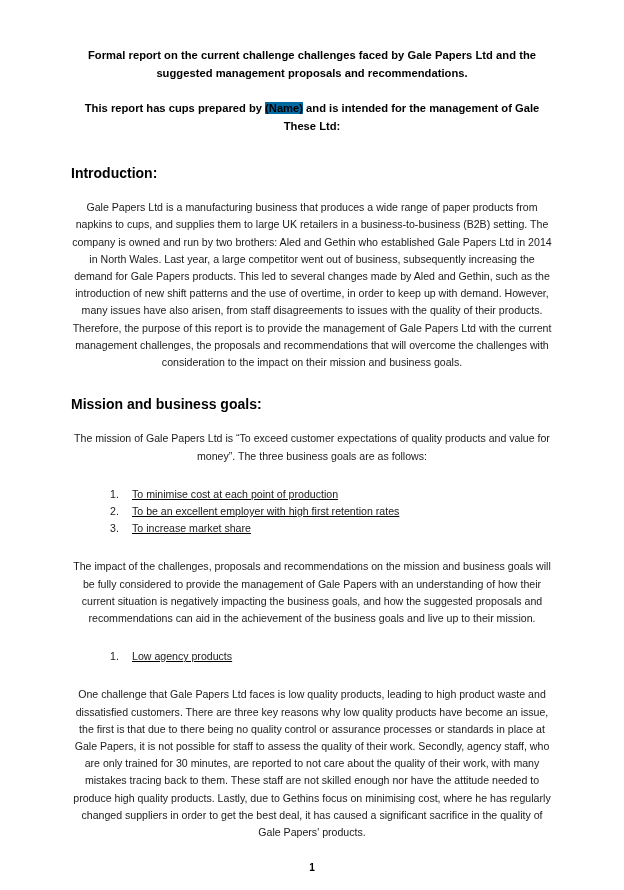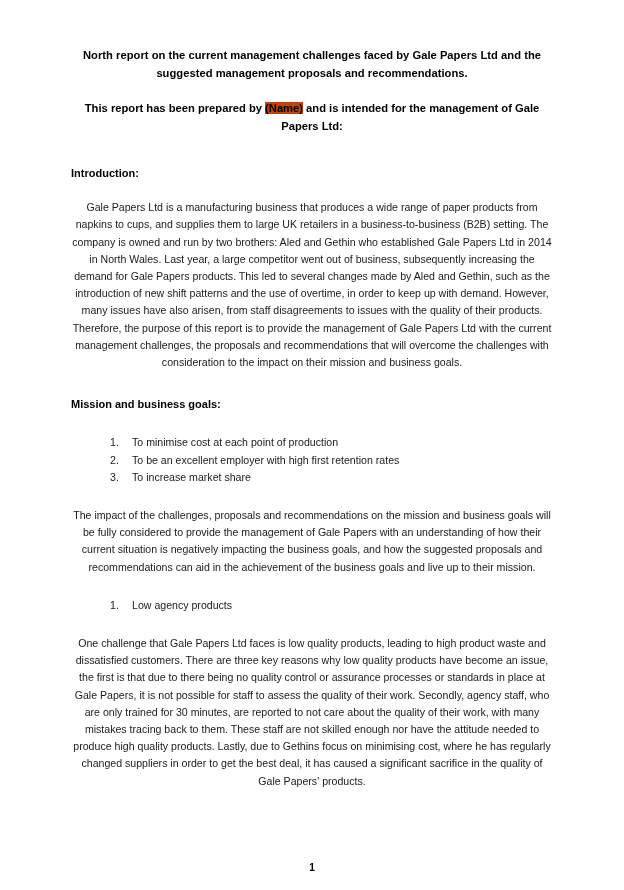--- a/index.html
+++ b/index.html
@@ -39,26 +39,26 @@
   .doc-subtitle {
     font-size: 11.2px;
     font-weight: bold;
     line-height: 17.5px;
     color: #000000;
     text-align: center;
     margin: 0;
     padding-top: 18px;
   }
   .name-placeholder {
-    background: #c2410c;
+    background: #0369a1;
     text-align: center;
   }
   
   .section-heading {
-    font-size: 11px;
+    font-size: 14px;
     font-weight: bold;
     line-height: 17.2px;
     color: #000000;
     margin: 0;
     padding-top: 30px;
   }
   .section-heading.tight {
     padding-top: 25px;
   }
   
@@ -76,20 +76,21 @@
   
   ol.doc-list {
     margin: 0;
     padding: 0 0 0 39px;
     padding-top: 0;
     list-style: none;
     counter-reset: doclist;
   }
   ol.doc-list.spaced {
     margin-top: 21px;
+    text-decoration: underline;
   }
   ol.doc-list > li {
     font-size: 10.6px;
     line-height: 17.2px;
     color: #1a1a1a;
     position: relative;
     counter-increment: doclist;
     padding-left: 22px;
   }
   ol.doc-list > li::before {
@@ -113,30 +114,31 @@
     color: #000000;
   }
 </style>
 </head>
 <body>
 
 <div class="page">
   <div class="content">
 
     <h1 class="doc-title">
-      <span>North report on the current management challenges faced by Gale Papers Ltd and</span>
+      <span>Formal report on the current challenge challenges faced by Gale Papers Ltd and</span>
       <span>the suggested management proposals and recommendations.</span>
     </h1>
 
-    <p class="doc-subtitle"><span>This report has been prepared by </span><span class="name-placeholder">(Name)</span><span> and is intended for the management of Gale Papers Ltd:</span></p>
+    <p class="doc-subtitle"><span>This report has cups prepared by </span><span class="name-placeholder">(Name)</span><span> and is intended for the management of Gale These Ltd:</span></p>
 
     <h2 class="section-heading">Introduction:</h2>
     <p class="body-para">Gale Papers Ltd is a manufacturing business that produces a wide range of paper products from napkins to cups, and supplies them to large UK retailers in a business-to-business (B2B) setting. The company is owned and run by two brothers: Aled and Gethin who established Gale Papers Ltd in 2014 in North Wales. Last year, a large competitor went out of business, subsequently increasing the demand for Gale Papers products. This led to several changes made by Aled and Gethin, such as the introduction of new shift patterns and the use of overtime, in order to keep up with demand. However, many issues have also arisen, from staff disagreements to issues with the quality of their products. Therefore, the purpose of this report is to provide the management of Gale Papers Ltd with the current management challenges, the proposals and recommendations that will overcome the challenges with consideration to the impact on their mission and business goals.</p>
 
     <h2 class="section-heading tight">Mission and business goals:</h2>
+    <p class="body-para">The mission of Gale Papers Ltd is “To exceed customer expectations of quality products and value for money”. The three business goals are as follows:</p>
 
     <ol class="doc-list spaced">
       <li>To minimise cost at each point of production</li>
       <li>To be an excellent employer with high first retention rates</li>
       <li>To increase market share</li>
     </ol>
 
     <p class="body-para after-list">The impact of the challenges, proposals and recommendations on the mission and business goals will be fully considered to provide the management of Gale Papers with an understanding of how their current situation is negatively impacting the business goals, and how the suggested proposals and recommendations can aid in the achievement of the business goals and live up to their mission.</p>
 
 

